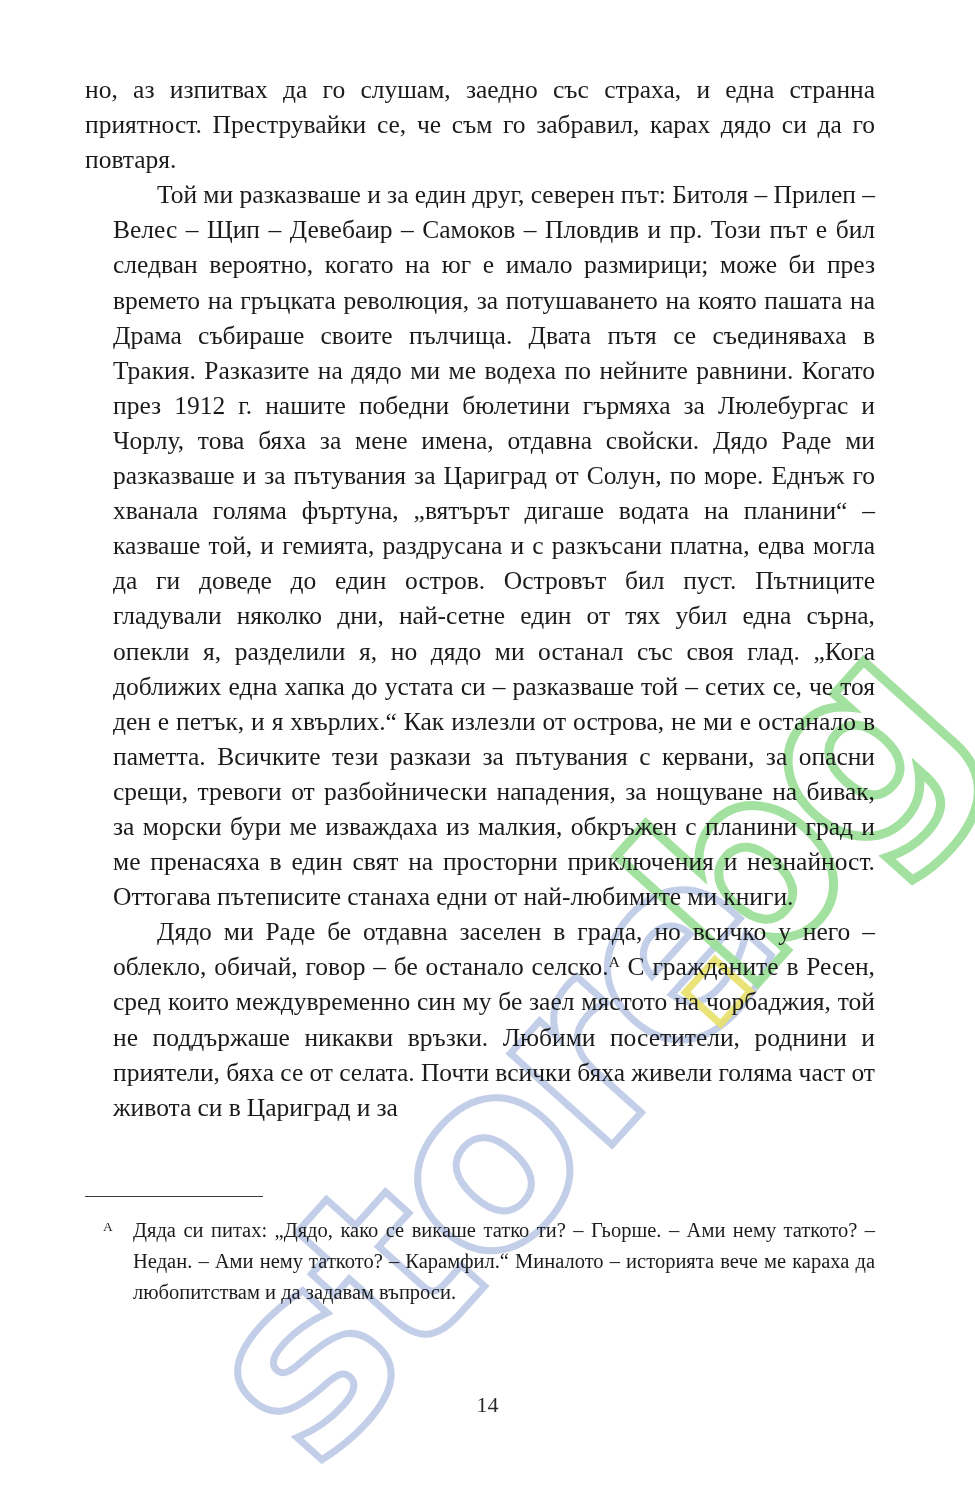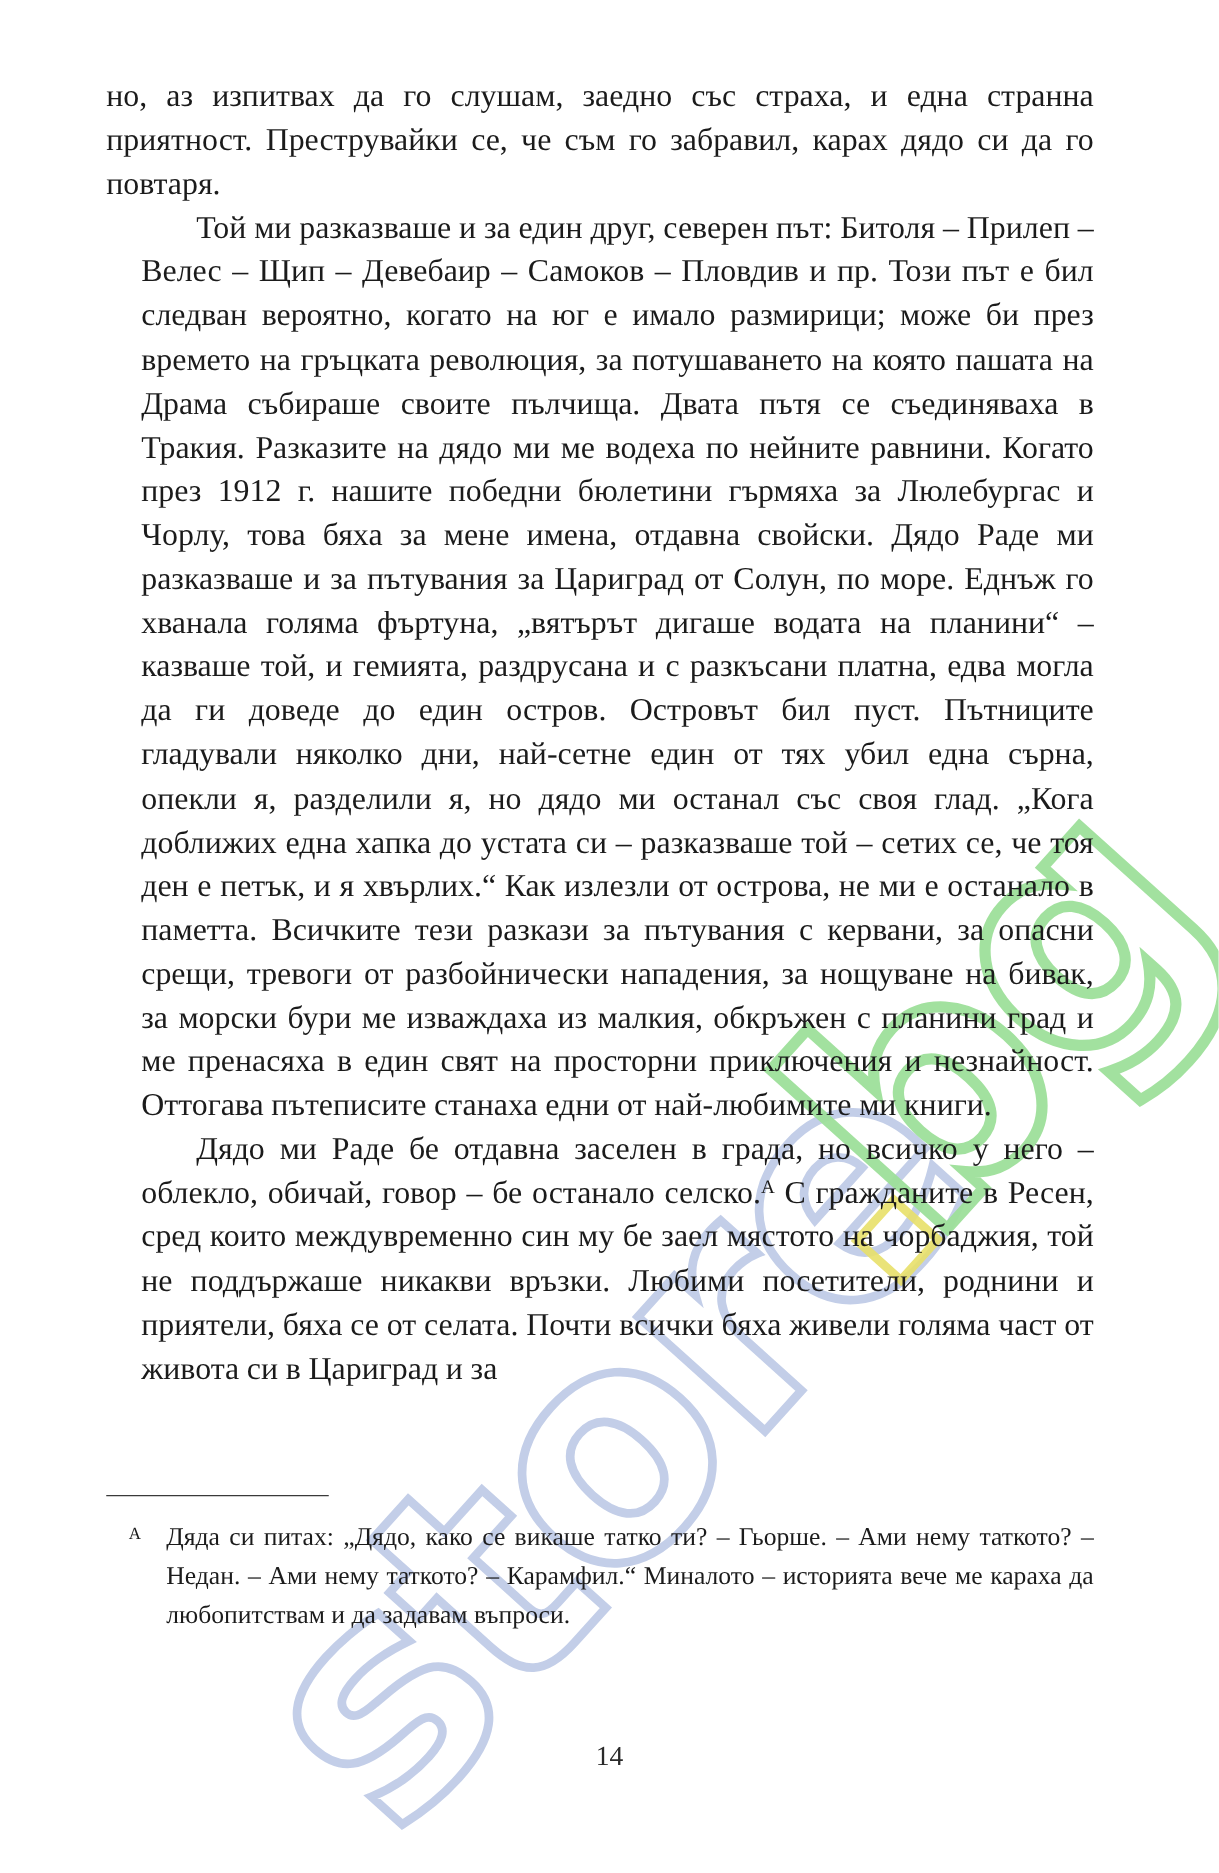--- a/index.html
+++ b/index.html
@@ -50,21 +50,21 @@
     fill: none;
     stroke: #e8e06a;
     stroke-width: 7;
     opacity: 0.9;
   }
 
   
   #content {
     position: absolute;
     left: 85px;
-    top: 59px;
+    top: 72px;
     width: 790px;
     z-index: 10;
   }
   .body-par {
     margin: 0;
     font-size: 25.5px;
     line-height: 35.1px;
     color: #1b1b1b;
     text-align: justify;
     text-align-last: left;

